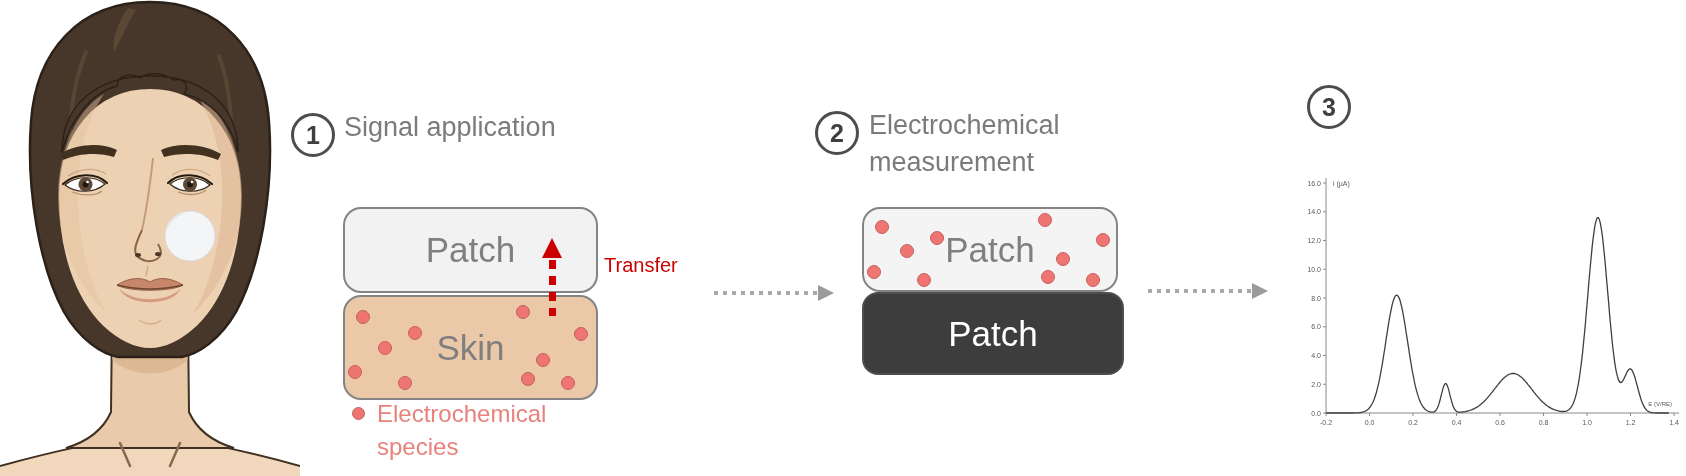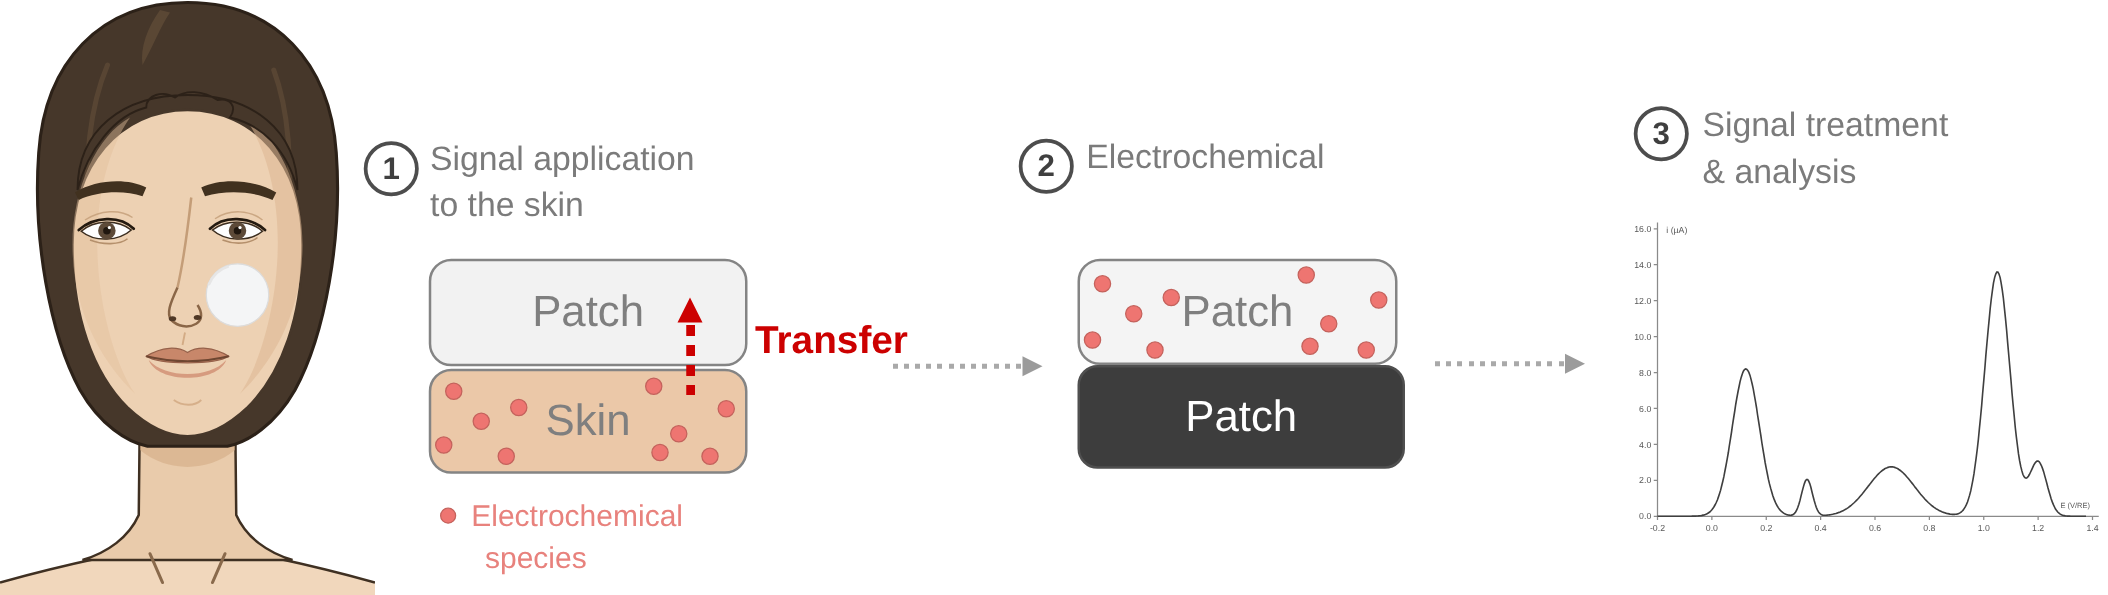--- a/index.html
+++ b/index.html
@@ -11,44 +11,44 @@
          border-radius:50%;box-sizing:border-box;display:flex;align-items:center;justify-content:center;
          font-size:25px;font-weight:bold;color:#3f3f3f;background:#fff;}
 
   .step-title{position:absolute;font-size:27px;line-height:37px;color:var(--step-text,#7b7b7b);}
 
   
   .box{position:absolute;box-sizing:border-box;border:2px solid var(--box-border,#848484);
        border-radius:18px;display:flex;align-items:center;justify-content:center;}
   .box-label{font-size:35px;color:#7f7f7f;}
   .patch1{left:343px;top:207px;width:255px;height:86px;background:var(--patch-fill,#f2f2f2);}
-  .skin  {left:343px;top:295px;width:255px;height:84px;background:var(--skin-fill,#ebc8a8);}
+  .skin  {left:343px;top:295px;width:255px;height:105px;background:var(--skin-fill,#ebc8a8);}
   .patch2{left:862px;top:207px;width:256px;height:85px;background:#f4f4f4;}
   .sensor{left:862px;top:292px;width:262px;height:83px;background:var(--sensor-fill,#3d3d3d);
           border-color:#4f4f4f;border-radius:16px;}
   .sensor .box-label{color:#fff;}
 
   
   .dot{position:absolute;width:14px;height:14px;border-radius:50%;box-sizing:border-box;
        background:var(--species-dot,#ee7571);border:1.5px solid var(--species-dot-border,#c4625c);
        transform:translate(-50%,-50%);}
   .legend{position:absolute;left:352px;top:397px;font-size:24px;line-height:33px;
           color:var(--legend-text,#e8827d);}
   .legend-dot{display:inline-block;width:13px;height:13px;border-radius:50%;
           background:var(--species-dot,#ee7571);border:1.5px solid var(--species-dot-border,#c4625c);
           box-sizing:border-box;margin-right:12px;vertical-align:2px;}
-  .legend .indent{margin-left:36px;}
+  .legend .indent{margin-left:25px;}
 
   
   .red-arrow{position:absolute;left:542px;top:238px;}
   .red-arrow .tri{width:0;height:0;border-left:10px solid transparent;border-right:10px solid transparent;
                   border-bottom:20px solid var(--transfer-red,#cc0000);}
   .red-arrow .vdash{width:7px;height:56px;margin:2px auto 0 auto;
                   background:repeating-linear-gradient(180deg,var(--transfer-red,#cc0000) 0 9px,transparent 9px 16px);}
-  .transfer{position:absolute;left:604px;top:254px;font-size:31px;font-weight:bold;
+  .transfer{position:absolute;left:604px;top:254px;font-size:20px;font-weight:normal;
             color:var(--transfer-red,#cc0000);}
 
   
   .harrow{position:absolute;width:104px;height:4px;
           background:repeating-linear-gradient(90deg,var(--flow-arrow,#a9a9a9) 0 4px,transparent 4px 9px);}
   .harrow::after{content:"";position:absolute;right:-16px;top:-6px;width:0;height:0;
           border-left:16px solid #9b9b9b;border-top:8px solid transparent;border-bottom:8px solid transparent;}
 
   .face{position:absolute;left:0;top:0;width:300px;height:476px;}
   .chart{position:absolute;left:1286px;top:162px;width:400px;height:292px;}
@@ -110,21 +110,20 @@
       <circle cx="190" cy="236" r="25" fill="#f4f5f6" stroke="#dcdcdc" stroke-width="1"></circle>
       <path d="M167,228 A25,25 0 0 1 183,213" stroke="#e6e6e6" stroke-width="2" fill="none"></path>
     </g>
   </svg>
 
   <div class="badge" style="left:291px;top:113px">
     <span>1</span>
   </div>
   <div class="step-title" style="left:344px;top:109px">
     <div>Signal application</div>
-    <div>to the skin</div>
   </div>
 
   <div class="box patch1">
     <span class="box-label">Patch</span>
   </div>
   <div class="box skin">
     <span class="box-label">Skin</span>
   <span class="dot" style="left: 7%; top: 20%;"></span>
       <span class="dot" style="left: 16%; top: 50%;"></span>
       <span class="dot" style="left: 28%; top: 36%;"></span>
@@ -148,20 +147,21 @@
     <div class="indent">species</div>
   </div>
 
   <div class="harrow" style="left:714px;top:291px"></div>
 
   <div class="badge" style="left:815px;top:111px">
     <span>2</span>
   </div>
   <div class="step-title" style="left:869px;top:107px">
     <div>Electrochemical</div>
+    <div>measurement</div>
   </div>
 
   <div class="box patch2">
     <span class="box-label">Patch</span>
   <span class="dot" style="left: 7%; top: 22%;"></span>
       <span class="dot" style="left: 17%; top: 52%;"></span>
       <span class="dot" style="left: 29%; top: 36%;"></span>
       <span class="dot" style="left: 4%; top: 78%;"></span>
       <span class="dot" style="left: 24%; top: 88%;"></span>
       <span class="dot" style="left: 72%; top: 14%;"></span>
@@ -171,24 +171,20 @@
       <span class="dot" style="left: 91%; top: 88%;"></span>
     </div>
   <div class="box sensor">
     <span class="box-label">Patch</span>
   </div>
 
   <div class="harrow" style="left:1148px;top:289px"></div>
 
   <div class="badge" style="left:1307px;top:85px">
     <span>3</span>
-  </div>
-  <div class="step-title" style="left:1362px;top:82px">
-    <div>Signal treatment</div>
-    <div>&amp; analysis</div>
   </div>
 
   <svg class="chart" id="chart" viewBox="0 0 400 292">
       <line x1="40" y1="16" x2="40" y2="251" stroke="#8a8a8a" stroke-width="1"></line>
       <line x1="40" y1="251" x2="393" y2="251" stroke="#8a8a8a" stroke-width="1"></line>
       <line x1="37" y1="251" x2="40" y2="251" stroke="#8a8a8a" stroke-width="1"></line>
       <text x="35" y="253.5" text-anchor="end" font-size="7" fill="#595959">0.0</text>
       <line x1="37" y1="222.25" x2="40" y2="222.25" stroke="#8a8a8a" stroke-width="1"></line>
       <text x="35" y="224.75" text-anchor="end" font-size="7" fill="#595959">2.0</text>
       <line x1="37" y1="193.5" x2="40" y2="193.5" stroke="#8a8a8a" stroke-width="1"></line>

